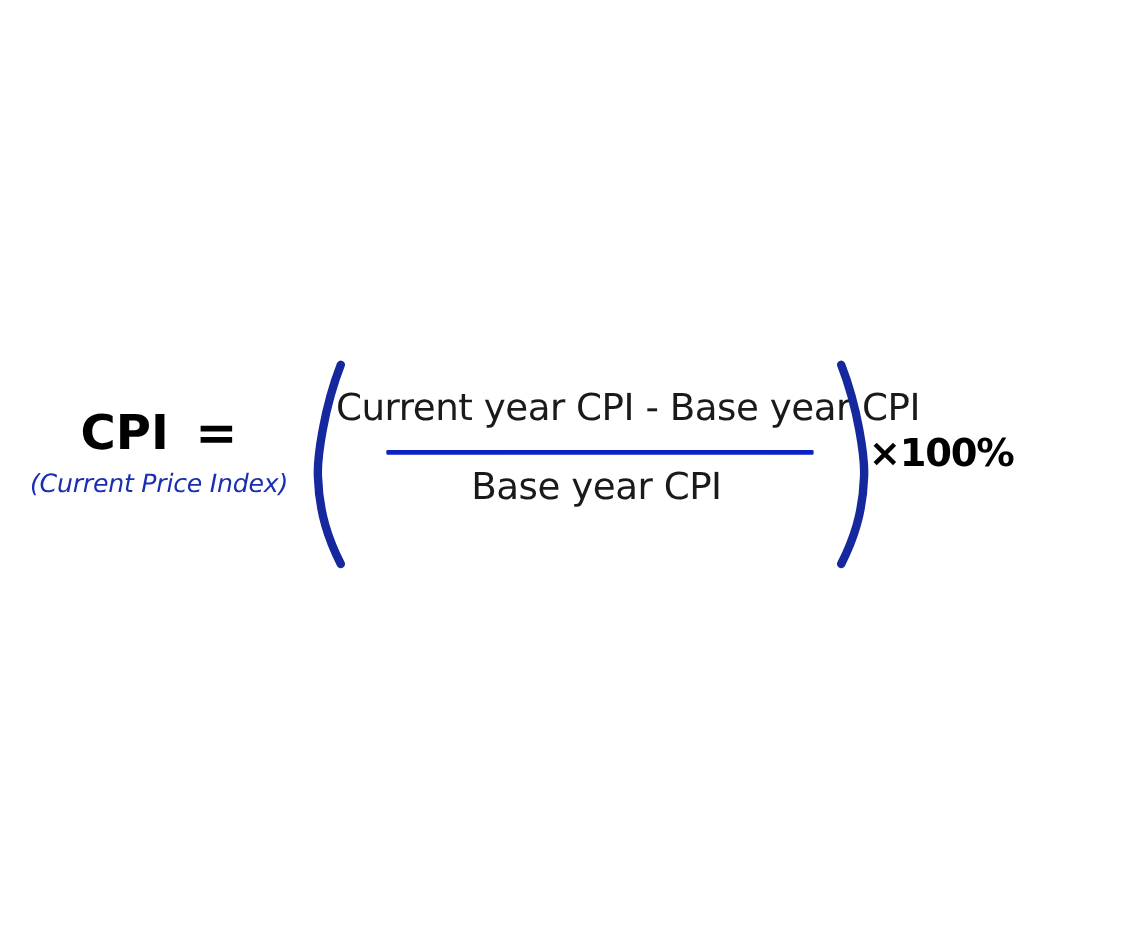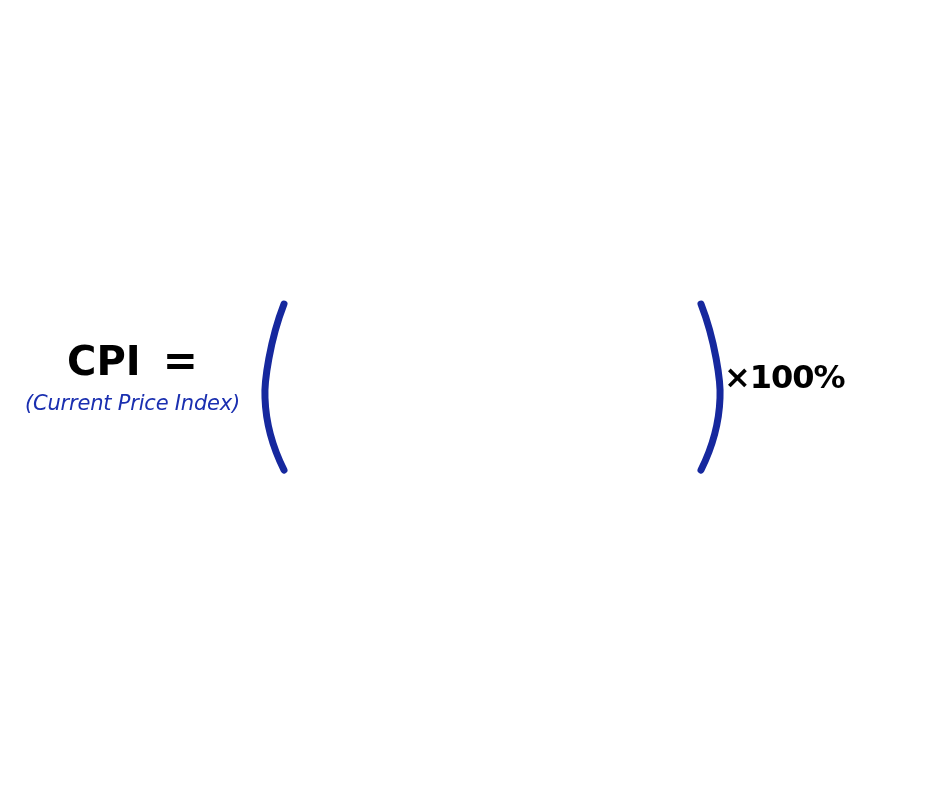--- a/index.html
+++ b/index.html
@@ -153,20 +153,25 @@
     </div>
     <div class="cpi-expansion">(Current Price Index)</div>
   </div>
 
   <div class="paren paren-left">
     <svg width="40" height="178" viewBox="0 0 40 178" xmlns="http://www.w3.org/2000/svg">
       <path d="M 30 6 C 16 42, 10 84, 11 100 C 12 130, 20 152, 30 172" fill="none" stroke="#16289E" stroke-width="7" stroke-linecap="round"></path>
     </svg>
   </div>
 
+  <div class="fraction">
+    <div class="numerator">Current year CPI - Base year CPI</div>
+    <div class="fraction-bar"></div>
+    <div class="denominator">Base year CPI</div>
+  </div>
 
   <div class="paren paren-right">
     <svg width="40" height="178" viewBox="0 0 40 178" xmlns="http://www.w3.org/2000/svg">
       <path d="M 13 6 C 27 42, 33 84, 32 100 C 31 130, 23 152, 13 172" fill="none" stroke="#16289E" stroke-width="7" stroke-linecap="round"></path>
     </svg>
   </div>
 
   <div class="multiplier">×100%</div>
 
 </div>

